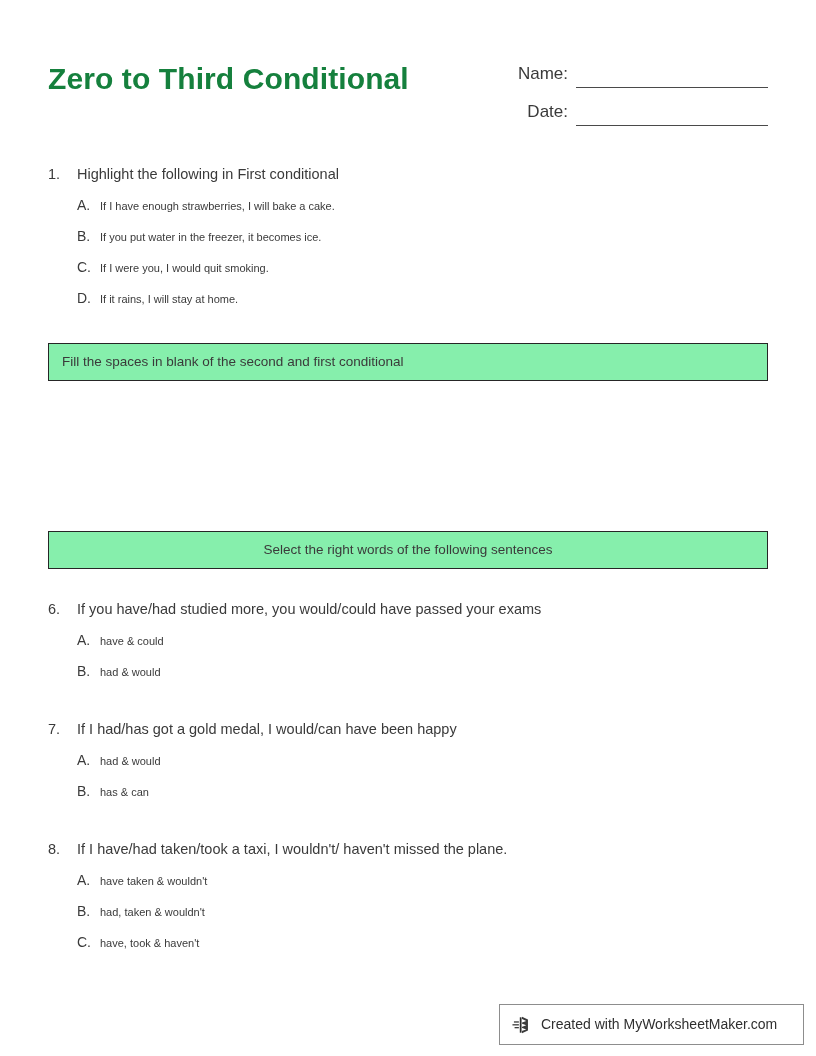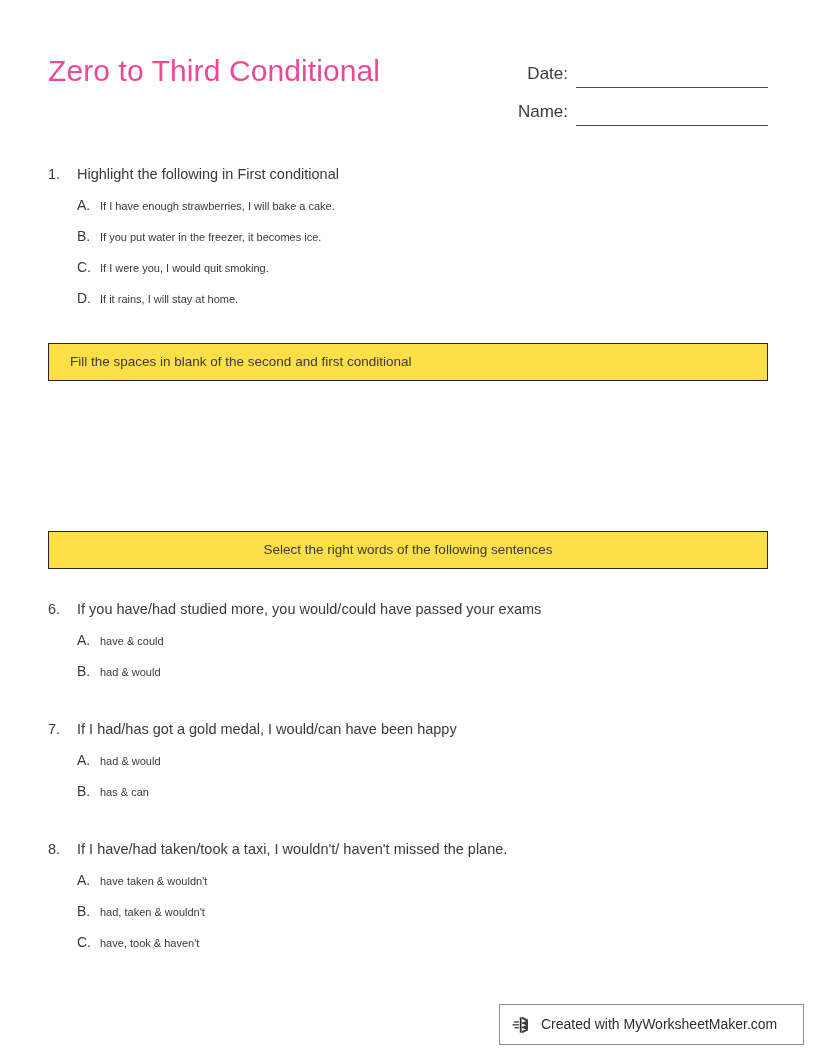--- a/index.html
+++ b/index.html
@@ -27,26 +27,26 @@
   .header {
     position: absolute;
     left: 48px;
     top: 44px;
     width: 720px;
     height: 80px;
   }
   .worksheet-title {
     position: absolute;
     left: 0;
-    top: 8px;
+    top: 16px;
     margin: 0;
     font-size: 30px;
-    font-weight: 400;
+    font-weight: 700;
     letter-spacing: 0.1px;
-    color: #ec4899;
+    color: #15803d;
     line-height: 38px;
     white-space: nowrap;
   }
   .meta-fields {
     position: absolute;
     right: 0;
     top: 6px;
     width: 268px;
   }
   .meta-row {
@@ -118,24 +118,24 @@
     color: #3a3a3a;
   }
 
   
   .instruction-box {
     position: absolute;
     left: 48px;
     width: 720px;
     box-sizing: border-box;
     border: 1.5px solid #262626;
-    background: #fde047;
+    background: #86efac;
     display: flex;
     align-items: center;
-    padding: 0 21px;
+    padding: 0 13px;
   }
   .instruction-text {
     font-size: 13.5px;
     line-height: 18px;
     color: #3a3a3a;
   }
 
   
   .footer-badge {
     position: absolute;
@@ -167,25 +167,25 @@
 </head>
 <body>
 
 <div class="page">
 
   <div class="header">
     <h1 class="worksheet-title">Zero to Third Conditional</h1>
 
     <div class="meta-fields">
       <div class="meta-row">
+        <span class="meta-label">Name:</span>
+        <span class="meta-line"></span>
+      </div>
+      <div class="meta-row">
         <span class="meta-label">Date:</span>
-        <span class="meta-line"></span>
-      </div>
-      <div class="meta-row">
-        <span class="meta-label">Name:</span>
         <span class="meta-line"></span>
       </div>
     </div>
   </div>
 
   <div class="question-block" style="top:164px;">
     <div class="question-row">
       <span class="q-number">1.</span>
       <span class="q-text">Highlight the following in First conditional</span>
     </div>

